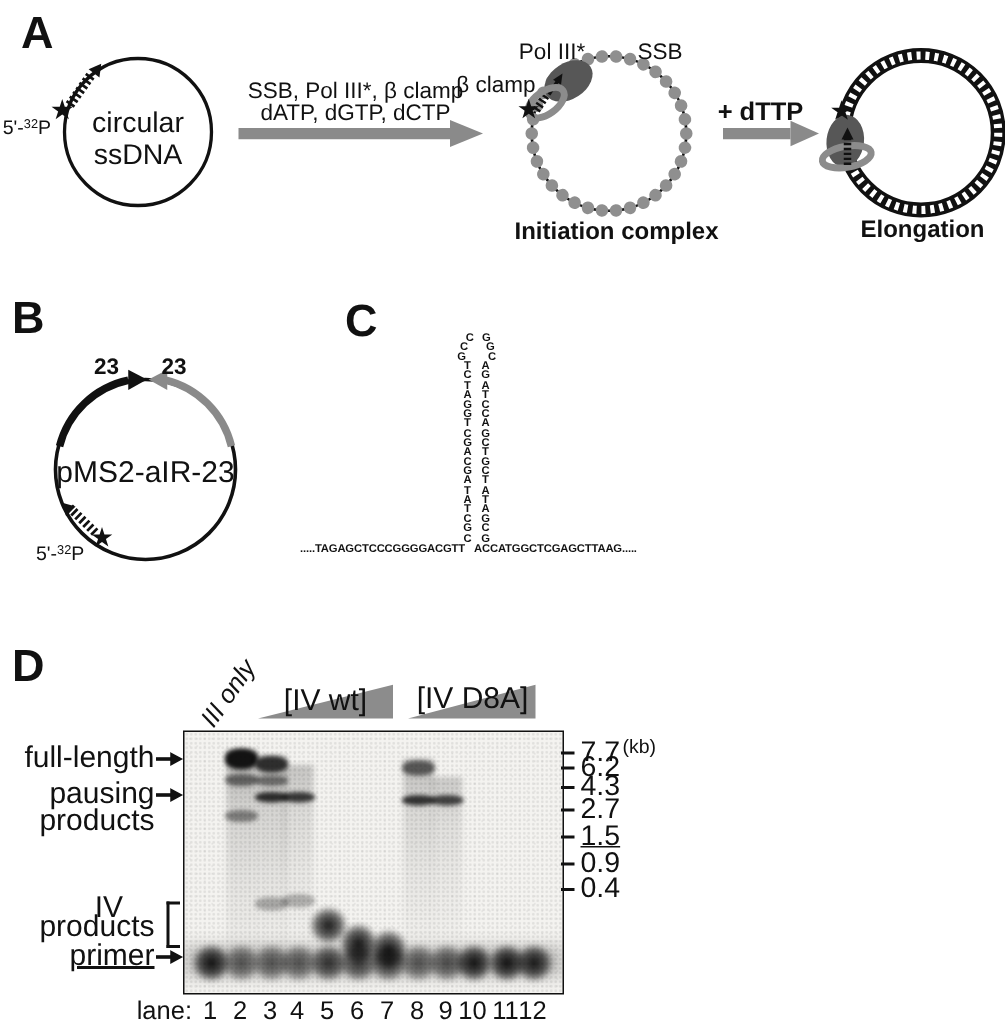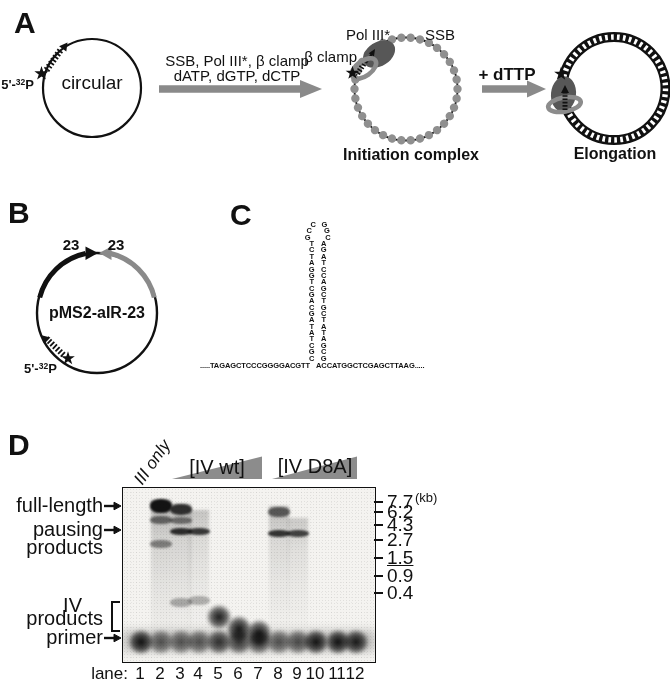--- a/index.html
+++ b/index.html
@@ -7,21 +7,21 @@
        font-family:"Liberation Sans","DejaVu Sans",sans-serif;color:#111;}
   .abs{position:absolute;}
   .panel-letter{font-size:30px;font-weight:700;}
   .ctr{text-align:center;}
   .rt{text-align:right;}
   svg.layer{position:absolute;left:0;top:0;pointer-events:none;}
   .cond{font-size:15px;}
   .bigcond{font-size:19.5px;}
   .smlab{font-size:15px;}
   .boldcap{font-size:16px;font-weight:700;}
-  .radiolabel{font-size:13px;white-space:nowrap;font-weight:bold;}
+  .radiolabel{font-size:13px;white-space:nowrap;}
   .radiolabel sup{font-size:8.5px;vertical-align:4px;}
   .b23{font-size:15px;font-weight:700;}
   .gelsidelabel{font-size:20px;line-height:19px;}
   .marker-label{position:absolute;left:13px;font-size:19px;}
   .tick{position:absolute;left:0;width:9px;height:2.2px;background:#111;}
   #gel{position:absolute;left:122px;top:487px;width:252px;height:174px;
        border:1.6px solid #111;
        background-color:#f4f3f0;
        background-image:radial-gradient(rgba(110,110,110,.15) .8px,transparent .9px),
                         radial-gradient(rgba(110,110,110,.10) .8px,transparent .9px);
@@ -112,35 +112,36 @@
       <line x1="104" y1="530" x2="114" y2="530" stroke-width="2.4"></line>
         <polygon points="114,526.2 121,530 114,533.8"></polygon>
       <line x1="104" y1="638" x2="114" y2="638" stroke-width="2.4"></line>
         <polygon points="114,634.2 121,638 114,641.8"></polygon>
     </g>
   </svg>
 
   <div class="abs panel-letter" style="left:14px;top:6px;">A</div>
   <div class="abs ctr" style="left:42px;top:72px;width:100px;font-size:19px;line-height:21px;">
     <div>circular</div>
+    <div>ssDNA</div>
   </div>
   <div class="abs rt radiolabel" style="left:0;top:77px;width:34px;"><span>5'-</span><sup>32</sup><span>P</span></div>
   <div class="abs ctr cond" style="left:156px;top:52px;width:162px;">SSB, Pol III*, β clamp</div>
   <div class="abs ctr cond" style="left:156px;top:67px;width:162px;">dATP, dGTP, dCTP</div>
   <div class="abs ctr smlab" style="left:338px;top:26px;width:60px;">Pol III*</div>
   <div class="abs ctr smlab" style="left:418px;top:26px;width:44px;">SSB</div>
   <div class="abs rt smlab" style="left:300px;top:48px;width:57px;">β clamp</div>
   <div class="abs ctr boldcap" style="left:336px;top:146px;width:150px;">Initiation complex</div>
   <div class="abs ctr" style="left:468px;top:65px;width:78px;font-size:17px;font-weight:700;">+ dTTP</div>
   <div class="abs ctr boldcap" style="left:550px;top:145px;width:130px;">Elongation</div>
 
   <div class="abs panel-letter" style="left:8px;top:196px;">B</div>
   <div class="abs ctr b23" style="left:56px;top:236px;width:30px;">23</div>
   <div class="abs ctr b23" style="left:101px;top:236px;width:30px;">23</div>
-  <div class="abs ctr" style="left:32px;top:304px;width:130px;font-size:16px;font-weight:700;">pMS2-aIR-23</div>
+  <div class="abs ctr" style="left:32px;top:304px;width:130px;font-size:20px;font-weight:400;">pMS2-aIR-23</div>
   <div class="abs radiolabel" style="left:24px;top:361px;width:60px;"><span>5'-</span><sup>32</sup><span>P</span></div>
 
   <div class="abs panel-letter" style="left:230px;top:198px;">C</div>
   <div class="abs" id="hairpin" style="left:306px;top:221px;width:30px;height:142px;">
       <div class="nt" style="left: 3.3px; top: 0px;">C</div>
       <div class="nt" style="left: 14.3px; top: 0px;">G</div>
       <div class="nt" style="left: -0.7px; top: 6.36px;">C</div>
       <div class="nt" style="left: 17px; top: 6.36px;">G</div>
       <div class="nt" style="left: -2.3px; top: 12.72px;">G</div>
       <div class="nt" style="left: 18px; top: 12.72px;">C</div>
@@ -190,21 +191,21 @@
   <div class="abs iiionly" style="left:144px;top:470px;height:17px;">III only</div>
   <div class="abs ctr wedgetext" style="left:174px;top:456px;width:86px;">[IV wt]</div>
   <div class="abs ctr wedgetext" style="left:271px;top:455px;width:88px;">[IV D8A]</div>
 
   <div class="abs rt gelsidelabel" style="left:0;top:520px;width:103px;">pausing</div>
   <div class="abs rt gelsidelabel" style="left:0;top:496px;width:103px;">full-length</div>
   <div class="abs rt gelsidelabel" style="left:0;top:538px;width:103px;">products</div>
   <div class="abs rt gelsidelabel" style="left:0;top:596px;width:82px;">IV</div>
   <div class="abs rt gelsidelabel" style="left:0;top:609px;width:103px;">products</div>
   <div class="bracket"></div>
-  <div class="abs rt gelsidelabel" style="left:0;top:628px;width:103px;">primer</div>
+  <div class="abs rt gelsidelabel" style="left:0;top:628px;width:103px;text-decoration:underline;">primer</div>
 
   <div id="gel">
     <div id="gel-bands">
       <div class="primer-haze"></div>
     <div class="blob" style="left: 5px; top: 141px; height: 26px; opacity: 0.97;"></div>
         <div class="smear" style="left: 28px; top: 12px; height: 136px; opacity: 0.5;"></div>
         <div class="band" style="left: 27px; top: 11px; height: 14px; opacity: 0.98;"></div>
         <div class="band" style="left: 27px; top: 28px; height: 8px; opacity: 0.55;"></div>
         <div class="band" style="left: 27px; top: 52px; height: 8px; opacity: 0.45;"></div>
         <div class="blob" style="left: 25px; top: 141px; height: 26px; opacity: 0.62;"></div>

